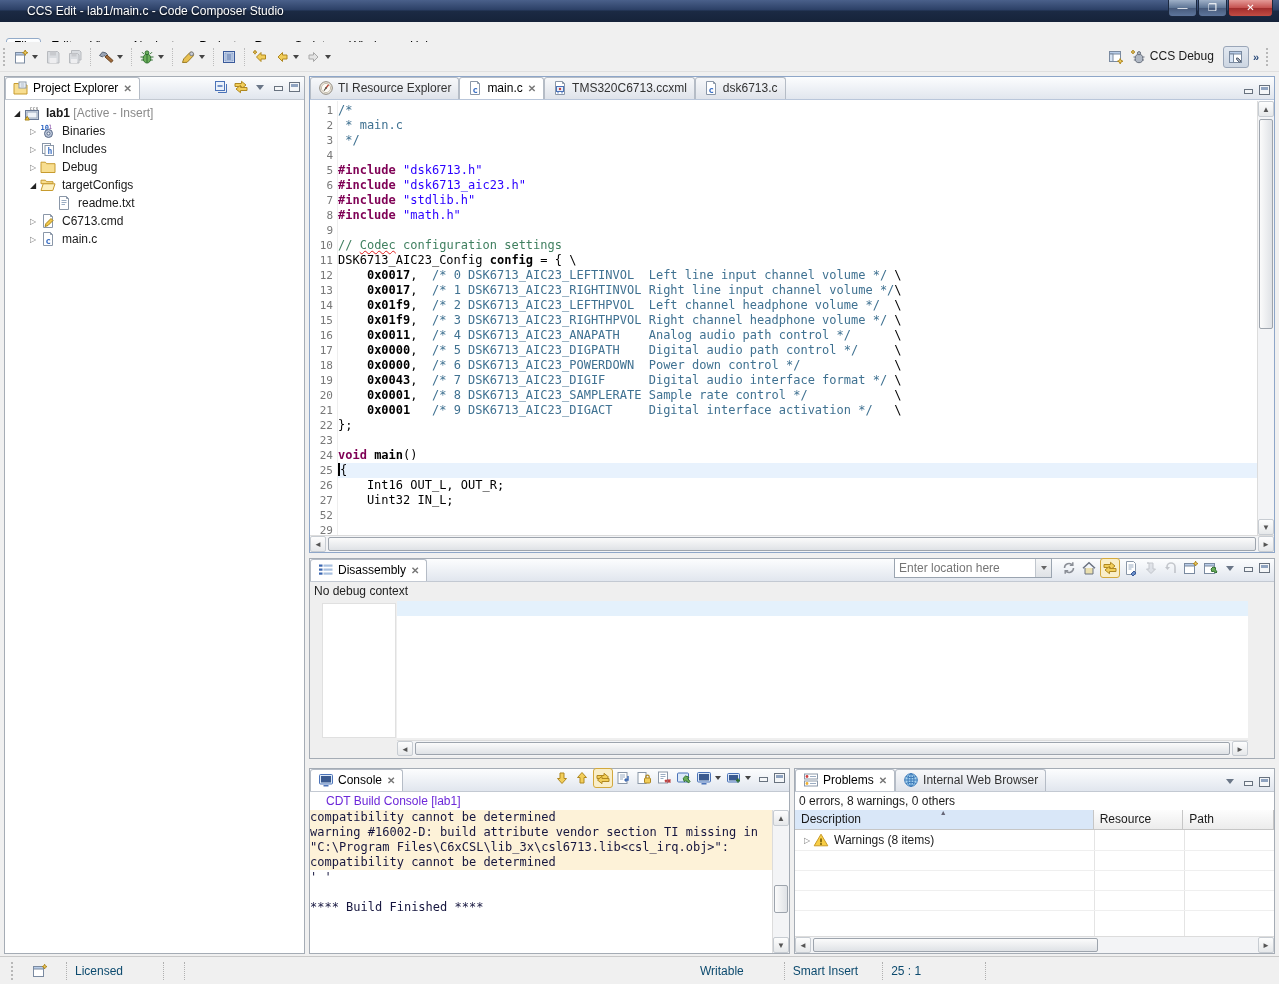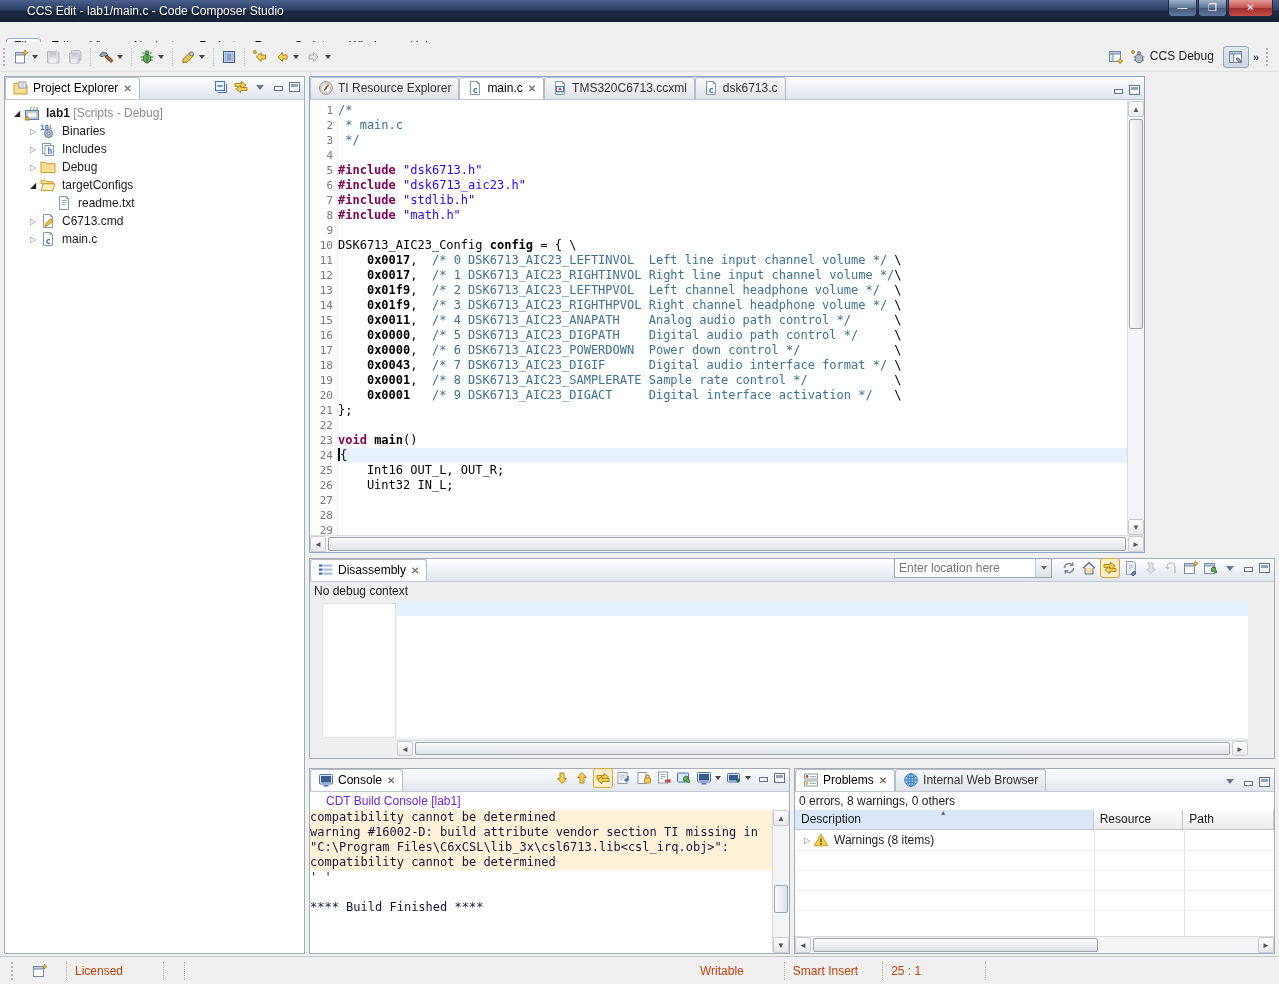--- a/index.html
+++ b/index.html
@@ -60,21 +60,21 @@
   .tree-row { display:flex; align-items:center; height:18px; white-space:nowrap; }
   .tree-exp { width:12px; text-align:center; font-size:8px; color:#7d7d7d; flex:none; }
   .tree-exp.open { color:#222; }
   .tree-row .icon16 { margin:0 4px 0 1px; }
   .tree-label { padding:0 2px; }
   .tree-label b { font-weight:bold; }
   .tree-suffix { color:#8a8a8a; }
   .tree-row.selected .tree-label { border:1px solid #8e9cb2; background:#f2f5f9; border-radius:2px; }
 
   
-  #editor-panel { left:309px; top:76px; width:836px; height:477px; border-color:#8ea6c8; }
+  #editor-panel { left:309px; top:76px; width:966px; height:477px; border-color:#8ea6c8; }
   #editor-tabs-row { height:23px; background:linear-gradient(#fcfdfe,#e1e6ee); border-bottom:1px solid #b9c6da; display:flex; align-items:flex-end; }
   #editor-minmax { display:flex; align-items:center; margin-left:auto; padding:0 4px 4px 0; }
   #editor-body { position:absolute; top:24px; left:0; right:0; bottom:17px; background:#fff; overflow:hidden; display:flex; }
   #gutter { width:28px; background:#ffffff; border-right:1px solid #eee; color:#787878;
     font-family:"DejaVu Sans Mono","Liberation Mono",monospace; font-size:11px; text-align:right; padding:2px 4px 0 0; flex:none; }
   #gutter div { height:15px; line-height:15px; }
   #code-area { position:relative; flex:1; padding-top:2px; overflow:hidden;
     font-family:"DejaVu Sans Mono","Liberation Mono",monospace; font-size:12px; }
   .code-line { height:15px; line-height:15px; white-space:pre; position:relative; }
   .code-line.current { background:#e8f2fd; }
@@ -136,21 +136,21 @@
   .prow { display:flex; height:20px; align-items:center; }
   .prow .cell { height:100%; display:flex; align-items:center; }
   .grid-col { position:absolute; top:20px; bottom:0; width:1px; background:#e4e4e4; }
   .grid-row { position:absolute; left:0; right:0; height:1px; background:#efefef; }
   #problems-hsb { bottom:0; }
 
   
   #status-bar { position:absolute; left:0; top:956px; width:1279px; height:28px; background:#f0f0f0; border-top:1px solid #c8c8c8;
     display:flex; align-items:center; }
   .sb-sep { width:1px; height:18px; border-left:1px dotted #b0b0b0; margin:0 8px; }
-  .sb-text { color:#c2410c; }
+  .sb-text { color:#0c4a6e; }
   #status-left { display:flex; align-items:center; padding-left:8px; }
   #status-right { display:flex; align-items:center; position:absolute; left:640px; }
 </style>
 </head>
 <body>
 
 <div id="titlebar">
   <span class="icon16" id="app-icon"></span>
   <span id="title-text">CCS Edit - lab1/main.c - Code Composer Studio</span>
   <div id="win-controls">
@@ -350,21 +350,21 @@
       <div class="tree-row" style="padding-left: 6px;">
         <span class="tree-exp open">◢</span>
         <span class="icon16">
           <svg viewBox="0 0 16 16">
             <rect x="1.5" y="5.5" width="13" height="9" fill="#D7DEEA" stroke="#6A7A96"></rect>
             <rect x="3" y="7" width="10" height="6" fill="#EFF3F8" stroke="#9AA8BC"></rect>
             <text x="5.5" y="5" font-size="5" fill="#555" font-family="monospace">ccs</text>
             <path d="M1 15l2.2-3.6L5.4 15z" fill="#F5C33B" stroke="#A8861C"></path>
           </svg>
         </span>
-        <span class="tree-label"><b>lab1</b><span class="tree-suffix"> [Scripts - Debug]</span></span>
+        <span class="tree-label"><b>lab1</b><span class="tree-suffix"> [Active - Insert]</span></span>
       </div>
       <div class="tree-row" style="padding-left: 22px;">
         <span class="tree-exp">▷</span>
         <span class="icon16">
           <svg viewBox="0 0 16 16">
             <text x="0.5" y="7" font-size="7" font-weight="bold" fill="#2A62C0" font-family="monospace">10</text>
             <text x="8.5" y="6" font-size="6" fill="#8A52AA" font-family="monospace">1</text>
             <circle cx="8.5" cy="10.5" r="4" fill="#B8C4D8" stroke="#5A6A88"></circle>
             <circle cx="8.5" cy="10.5" r="1.5" fill="#EEF2F8" stroke="#5A6A88"></circle>
           </svg>
@@ -513,33 +513,34 @@
         <div>18</div>
         <div>19</div>
         <div>20</div>
         <div>21</div>
         <div>22</div>
         <div>23</div>
         <div>24</div>
         <div>25</div>
         <div>26</div>
         <div>27</div>
-        <div>28</div>
+        <div>52</div>
         <div>29</div>
       </div>
     <div id="code-area">
         <div class="code-line"><span class="seg-bc">/*</span></div>
         <div class="code-line"><span class="seg-bc"> * main.c</span></div>
         <div class="code-line"><span class="seg-bc"> */</span></div>
         <div class="code-line"></div>
         <div class="code-line"><span class="seg-dir">#include</span><span class="seg-p"> </span><span class="seg-str">"dsk6713.h"</span></div>
         <div class="code-line"><span class="seg-dir">#include</span><span class="seg-p"> </span><span class="seg-str">"dsk6713_aic23.h"</span></div>
         <div class="code-line"><span class="seg-dir">#include</span><span class="seg-p"> </span><span class="seg-str">"stdlib.h"</span></div>
         <div class="code-line"><span class="seg-dir">#include</span><span class="seg-p"> </span><span class="seg-str">"math.h"</span></div>
         <div class="code-line"></div>
+        <div class="code-line"><span class="seg-lc">// </span><span class="seg-lcw">Codec</span><span class="seg-lc"> configuration settings</span></div>
         <div class="code-line"><span class="seg-p">DSK6713_AIC23_Config </span><span class="seg-b">config</span><span class="seg-p"> = { \</span></div>
         <div class="code-line"><span class="seg-p">    </span><span class="seg-num">0x0017</span><span class="seg-p">,  </span><span class="seg-bc">/* 0 DSK6713_AIC23_LEFTINVOL  Left line input channel volume */</span><span class="seg-p"> \</span></div>
         <div class="code-line"><span class="seg-p">    </span><span class="seg-num">0x0017</span><span class="seg-p">,  </span><span class="seg-bc">/* 1 DSK6713_AIC23_RIGHTINVOL Right line input channel volume */</span><span class="seg-p">\</span></div>
         <div class="code-line"><span class="seg-p">    </span><span class="seg-num">0x01f9</span><span class="seg-p">,  </span><span class="seg-bc">/* 2 DSK6713_AIC23_LEFTHPVOL  Left channel headphone volume */</span><span class="seg-p">  \</span></div>
         <div class="code-line"><span class="seg-p">    </span><span class="seg-num">0x01f9</span><span class="seg-p">,  </span><span class="seg-bc">/* 3 DSK6713_AIC23_RIGHTHPVOL Right channel headphone volume */</span><span class="seg-p"> \</span></div>
         <div class="code-line"><span class="seg-p">    </span><span class="seg-num">0x0011</span><span class="seg-p">,  </span><span class="seg-bc">/* 4 DSK6713_AIC23_ANAPATH    Analog audio path control */</span><span class="seg-p">      \</span></div>
         <div class="code-line"><span class="seg-p">    </span><span class="seg-num">0x0000</span><span class="seg-p">,  </span><span class="seg-bc">/* 5 DSK6713_AIC23_DIGPATH    Digital audio path control */</span><span class="seg-p">     \</span></div>
         <div class="code-line"><span class="seg-p">    </span><span class="seg-num">0x0000</span><span class="seg-p">,  </span><span class="seg-bc">/* 6 DSK6713_AIC23_POWERDOWN  Power down control */</span><span class="seg-p">             \</span></div>
         <div class="code-line"><span class="seg-p">    </span><span class="seg-num">0x0043</span><span class="seg-p">,  </span><span class="seg-bc">/* 7 DSK6713_AIC23_DIGIF      Digital audio interface format */</span><span class="seg-p"> \</span></div>
         <div class="code-line"><span class="seg-p">    </span><span class="seg-num">0x0001</span><span class="seg-p">,  </span><span class="seg-bc">/* 8 DSK6713_AIC23_SAMPLERATE Sample rate control */</span><span class="seg-p">            \</span></div>

